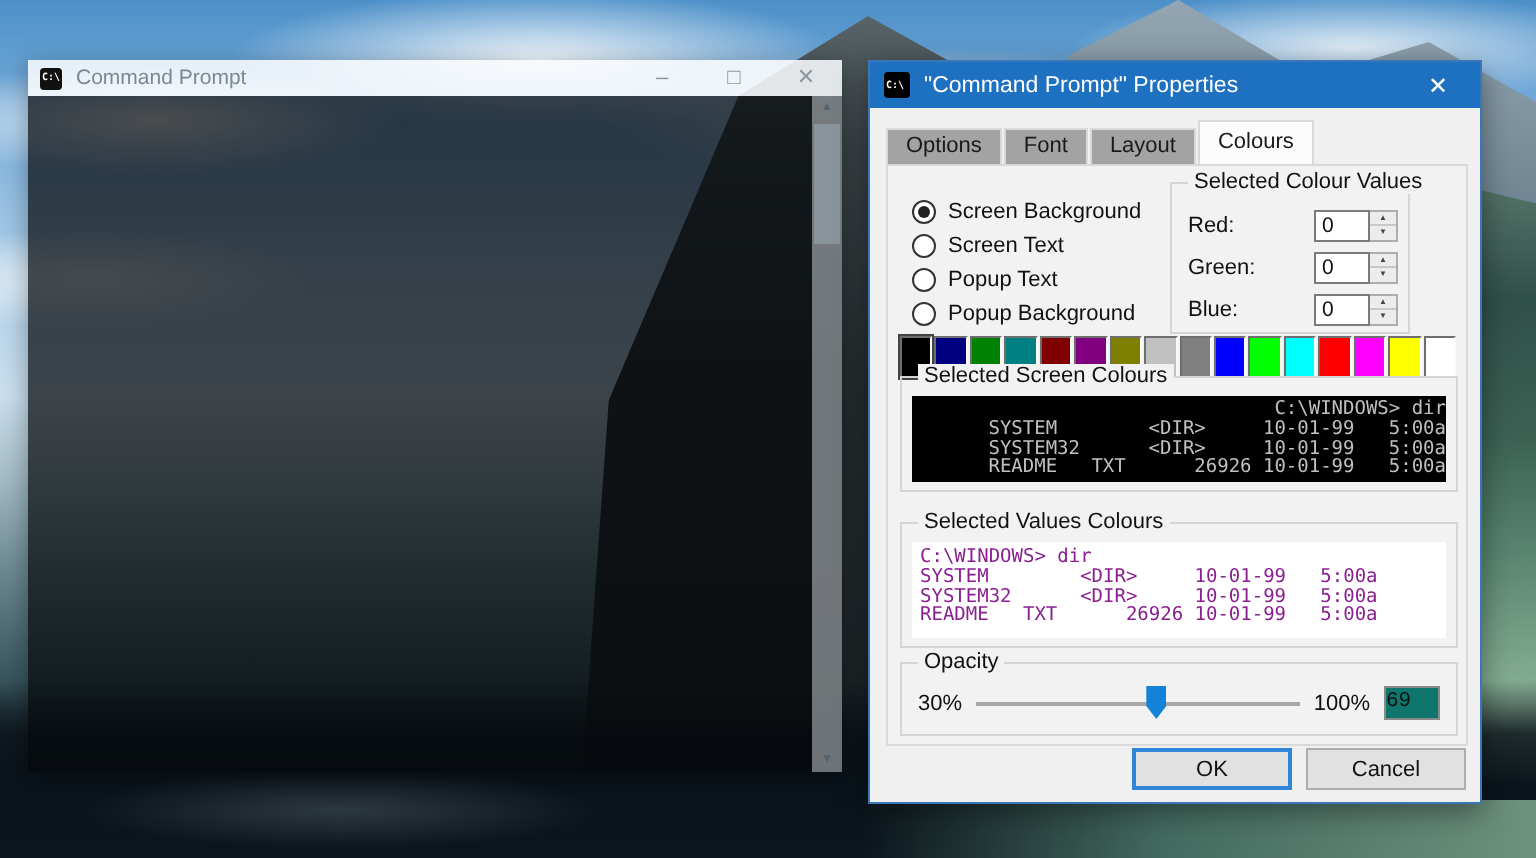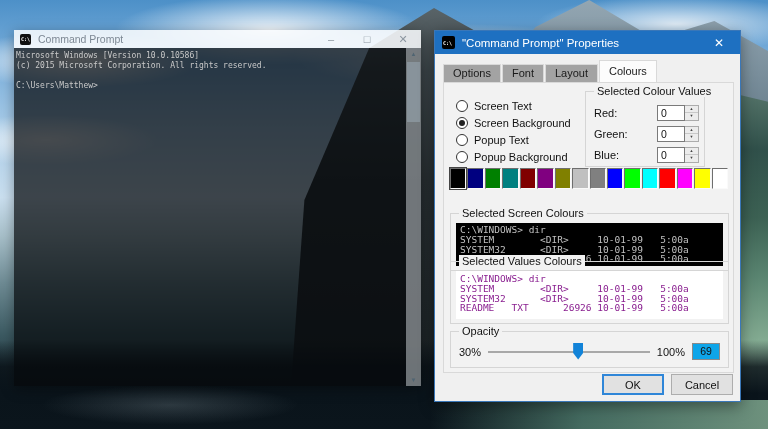--- a/index.html
+++ b/index.html
@@ -92,40 +92,40 @@
   .spin-btns{width:14px;height:16px;border:1px solid #acacac;border-left:none;
     display:flex;flex-direction:column;background:#ececec;box-sizing:border-box;}
   .spin-up,.spin-down{flex:1;font-size:4px;line-height:6px;text-align:center;color:#444;}
   .spin-up{border-bottom:1px solid #c8c8c8;}
 
   .palette{position:absolute;left:6px;top:85px;right:5px;height:21px;display:flex;gap:1px;}
   .swatch{flex:1;box-sizing:border-box;border-top:1px solid #6e6e6e;border-left:1px solid #6e6e6e;
     border-right:1px solid #fafafa;border-bottom:1px solid #fafafa;}
   .swatch.selected{box-shadow:0 0 0 1px #444;}
 
-  .screen-group{left:6px;top:130px;width:279px;height:58px;}
+  .screen-group{left:6px;top:105px;width:279px;height:58px;text-align:right;}
   .screen-pre{position:absolute;left:5px;right:5px;top:9px;bottom:4px;background:#000;
     color:#c0c0c0;margin:0;font:9.5px/9.8px "DejaVu Sans Mono",monospace;
     padding:2px 0 0 4px;overflow:hidden;}
   .popup-group{left:6px;top:178px;width:279px;height:63px;}
   .popup-pre{position:absolute;left:5px;right:5px;top:9px;bottom:4px;background:#fff;
     color:#8a2090;margin:0;font:9.5px/9.8px "DejaVu Sans Mono",monospace;
     padding:3px 0 0 4px;overflow:hidden;}
 
   .opacity-group{left:6px;top:248px;width:279px;height:37px;}
   .op-row{position:absolute;left:8px;right:8px;top:11px;display:flex;align-items:center;
     font-size:11px;color:#111;gap:7px;}
   .op-track{flex:1;height:2px;background:#a8a8a8;position:relative;}
   .op-thumb{position:absolute;top:-8px;width:10px;height:17px;background:#1283d8;
     clip-path:polygon(0 0,100% 0,100% 62%,50% 100%,0 62%);}
-  .op-value{width:26px;height:15px;background:#0ea5e9;border:1px solid #8a8a8a;
-    text-align:center;line-height:15px;font-size:10.5px;box-sizing:content-box;}
+  .op-value{width:26px;height:15px;background:#0f766e;border:1px solid #8a8a8a;
+    line-height:15px;font-size:10.5px;box-sizing:content-box;font-family:Liberation Mono, monospace;}
 
   .dlg-buttons{position:absolute;right:7px;bottom:6px;display:flex;gap:7px;}
-  .btn{width:62px;height:21px;background:#e1e1e1;border:1px solid #adadad;
+  .btn{width:80px;height:21px;background:#e1e1e1;border:1px solid #adadad;
     font-size:11px;font-family:inherit;color:#111;padding:0;}
   .btn.ok{border:2px solid #2f86d8;}
 </style>
 </head>
 <body>
 
 <div class="screen">
 
   <div class="wp">
     <div class="wp-sky"></div>
@@ -141,24 +141,20 @@
     <div class="cmd-titlebar">
       <span class="cmd-icon">
           <span>C:\</span>
         </span>
       <span class="cmd-title">Command Prompt</span>
       <span class="cmd-ctrl">–</span>
       <span class="cmd-ctrl">□</span>
       <span class="cmd-ctrl">✕</span>
     </div>
     <div class="cmd-body">
-      <pre class="cmd-text">Microsoft Windows [Version 10.0.10586]
-(c) 2015 Microsoft Corporation. All rights reserved.
-
-C:\Users\Matthew&gt;</pre>
       <div class="cmd-scrollbar">
         <span class="sb-arrow up">▲</span>
         <span class="sb-thumb"></span>
         <span class="sb-arrow down">▼</span>
       </div>
     </div>
   </div>
 
   <div class="dialog">
     <div class="dlg-titlebar">
@@ -173,26 +169,26 @@
         <div class="tab">Options</div>
         <div class="tab">Font</div>
         <div class="tab">Layout</div>
         <div class="tab active">Colours</div>
       </div>
 
     <div class="tab-panel">
 
       <div class="radio-col">
           <div class="radio-row">
+            <span class="radio checked"></span>
+            <span>Screen Background</span>
+          </div>
+          <div class="radio-row">
             <span class="radio"></span>
             <span>Screen Text</span>
-          </div>
-          <div class="radio-row">
-            <span class="radio checked"></span>
-            <span>Screen Background</span>
           </div>
           <div class="radio-row">
             <span class="radio"></span>
             <span>Popup Text</span>
           </div>
           <div class="radio-row">
             <span class="radio"></span>
             <span>Popup Background</span>
           </div>
         </div>

